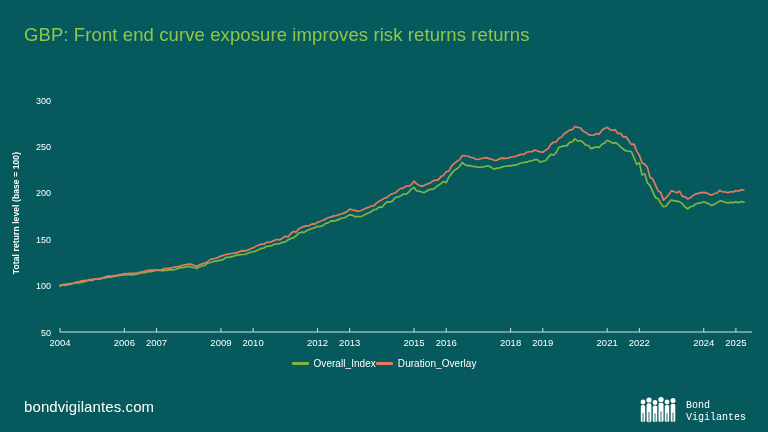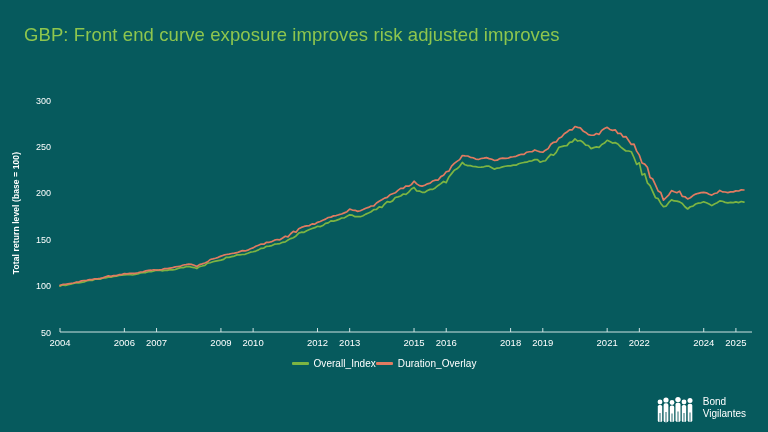--- a/index.html
+++ b/index.html
@@ -64,35 +64,36 @@
     position: absolute;
     left: 24px; top: 398px;
     font-size: 15px;
     color: #ffffff;
     letter-spacing: .1px;
   }
   .brand {
     position: absolute;
     right: 22px; top: 396px;
     display: flex;
-    align-items: flex-start;
+    align-items: flex-end;
     gap: 7px;
+    font-family: Liberation Mono, monospace;
   }
   .brand-text {
     font-size: 10px;
     line-height: 11.5px;
     color: #ffffff;
   }
 </style>
 </head>
 <body>
 
 <div id="root">
 
-  <div class="title">GBP: Front end curve exposure improves risk adjusted improves</div>
+  <div class="title">GBP: Front end curve exposure improves risk returns returns</div>
 
   <div class="chart-wrap">
     <div class="ylabel">Total return level (base = 100)</div>
     <svg class="svg-chart" id="chart-svg" width="768" height="270" viewBox="0 0 768 270">
         <text x="51" y="255.6" text-anchor="end" fill="#ffffff" font-size="9" font-family="&quot;Liberation Sans&quot;, sans-serif">50</text>
         <text x="51" y="209.2" text-anchor="end" fill="#ffffff" font-size="9" font-family="&quot;Liberation Sans&quot;, sans-serif">100</text>
         <text x="51" y="162.79999999999998" text-anchor="end" fill="#ffffff" font-size="9" font-family="&quot;Liberation Sans&quot;, sans-serif">150</text>
         <text x="51" y="116.4" text-anchor="end" fill="#ffffff" font-size="9" font-family="&quot;Liberation Sans&quot;, sans-serif">200</text>
         <text x="51" y="69.99999999999997" text-anchor="end" fill="#ffffff" font-size="9" font-family="&quot;Liberation Sans&quot;, sans-serif">250</text>
         <text x="51" y="23.6" text-anchor="end" fill="#ffffff" font-size="9" font-family="&quot;Liberation Sans&quot;, sans-serif">300</text>
@@ -136,20 +137,21 @@
     <div class="legend-item">
       <span class="legend-swatch" id="sw0" style="background: rgb(124, 180, 66);"></span>
       <span class="legend-label">Overall_Index</span>
     </div>
     <div class="legend-item">
       <span class="legend-swatch" id="sw1" style="background: rgb(225, 123, 97);"></span>
       <span class="legend-label">Duration_Overlay</span>
     </div>
   </div>
 
+  <div class="footer-site">bondvigilantes.com</div>
 
   <div class="brand">
     <svg width="40" height="27" viewBox="0 0 40 27">
       <g fill="#ffffff">
         <circle cx="4" cy="6" r="2.4"></circle>
           <rect x="1.8" y="9" width="4.4" height="17" rx="1.6"></rect>
         <circle cx="10" cy="4" r="2.6"></circle>
           <rect x="7.6" y="7.2" width="4.8" height="19" rx="1.7"></rect>
         <circle cx="16" cy="6.5" r="2.4"></circle>
           <rect x="13.8" y="9.4" width="4.4" height="16.6" rx="1.6"></rect>

